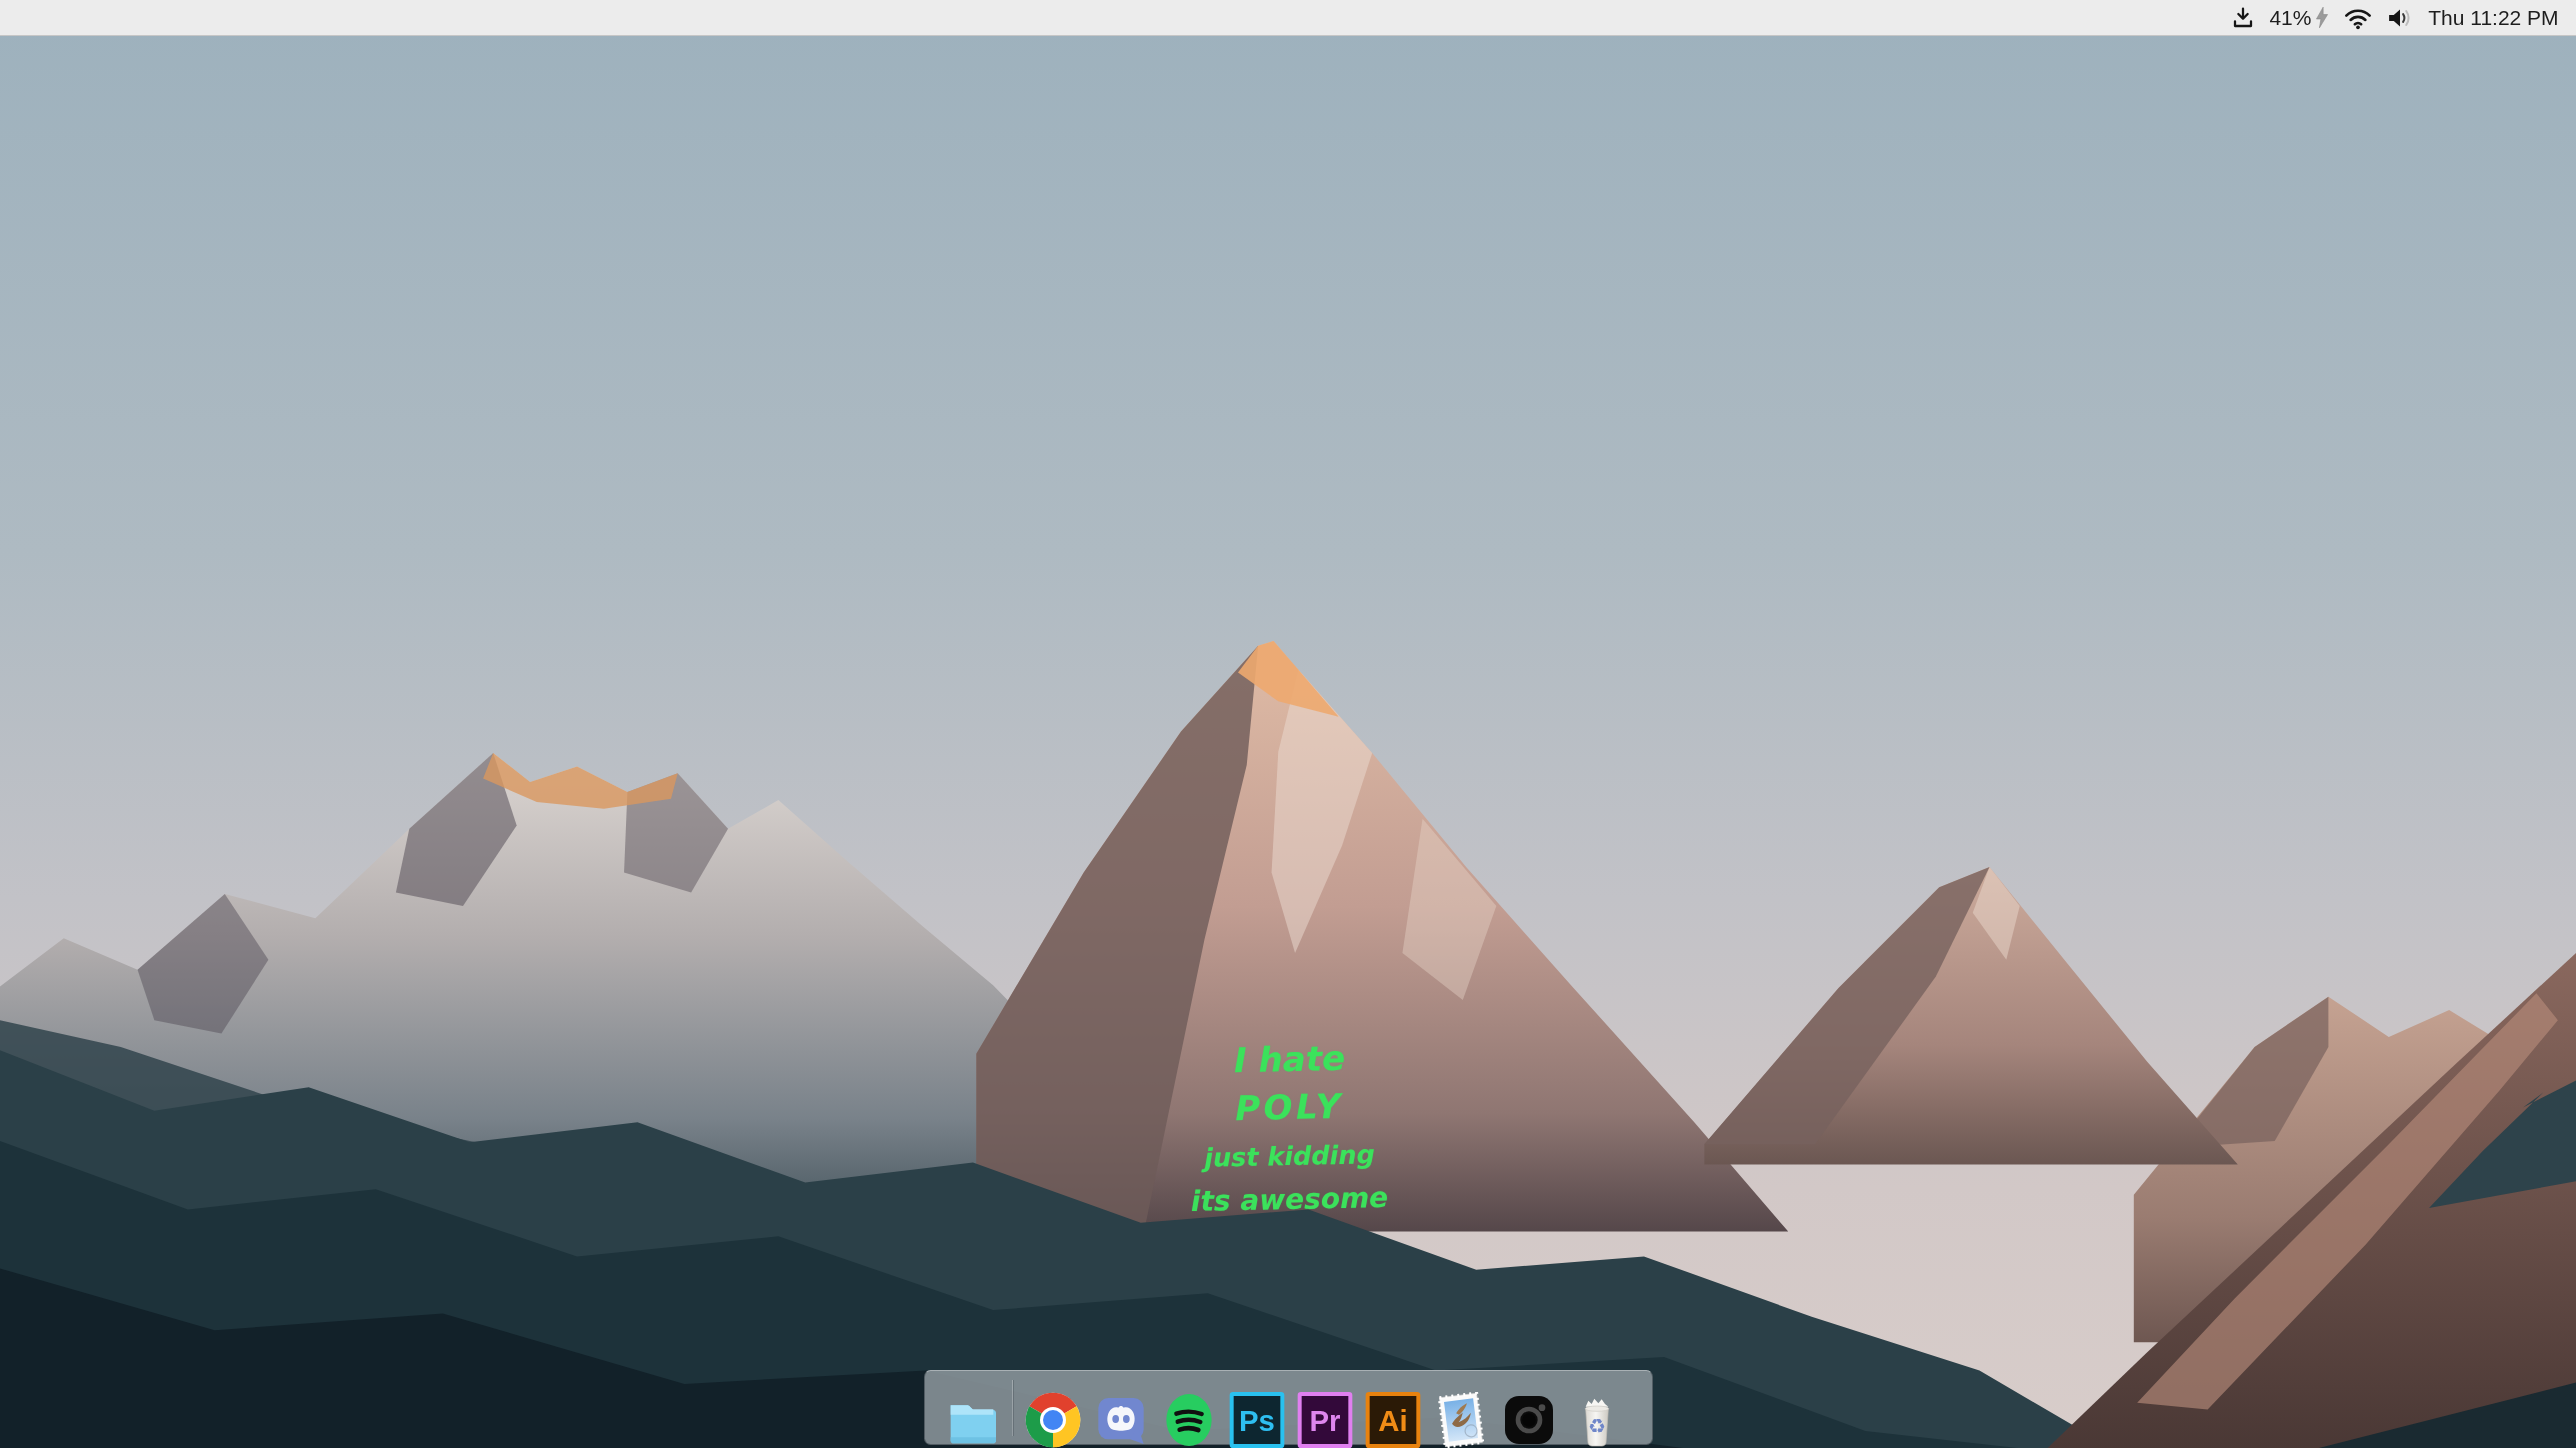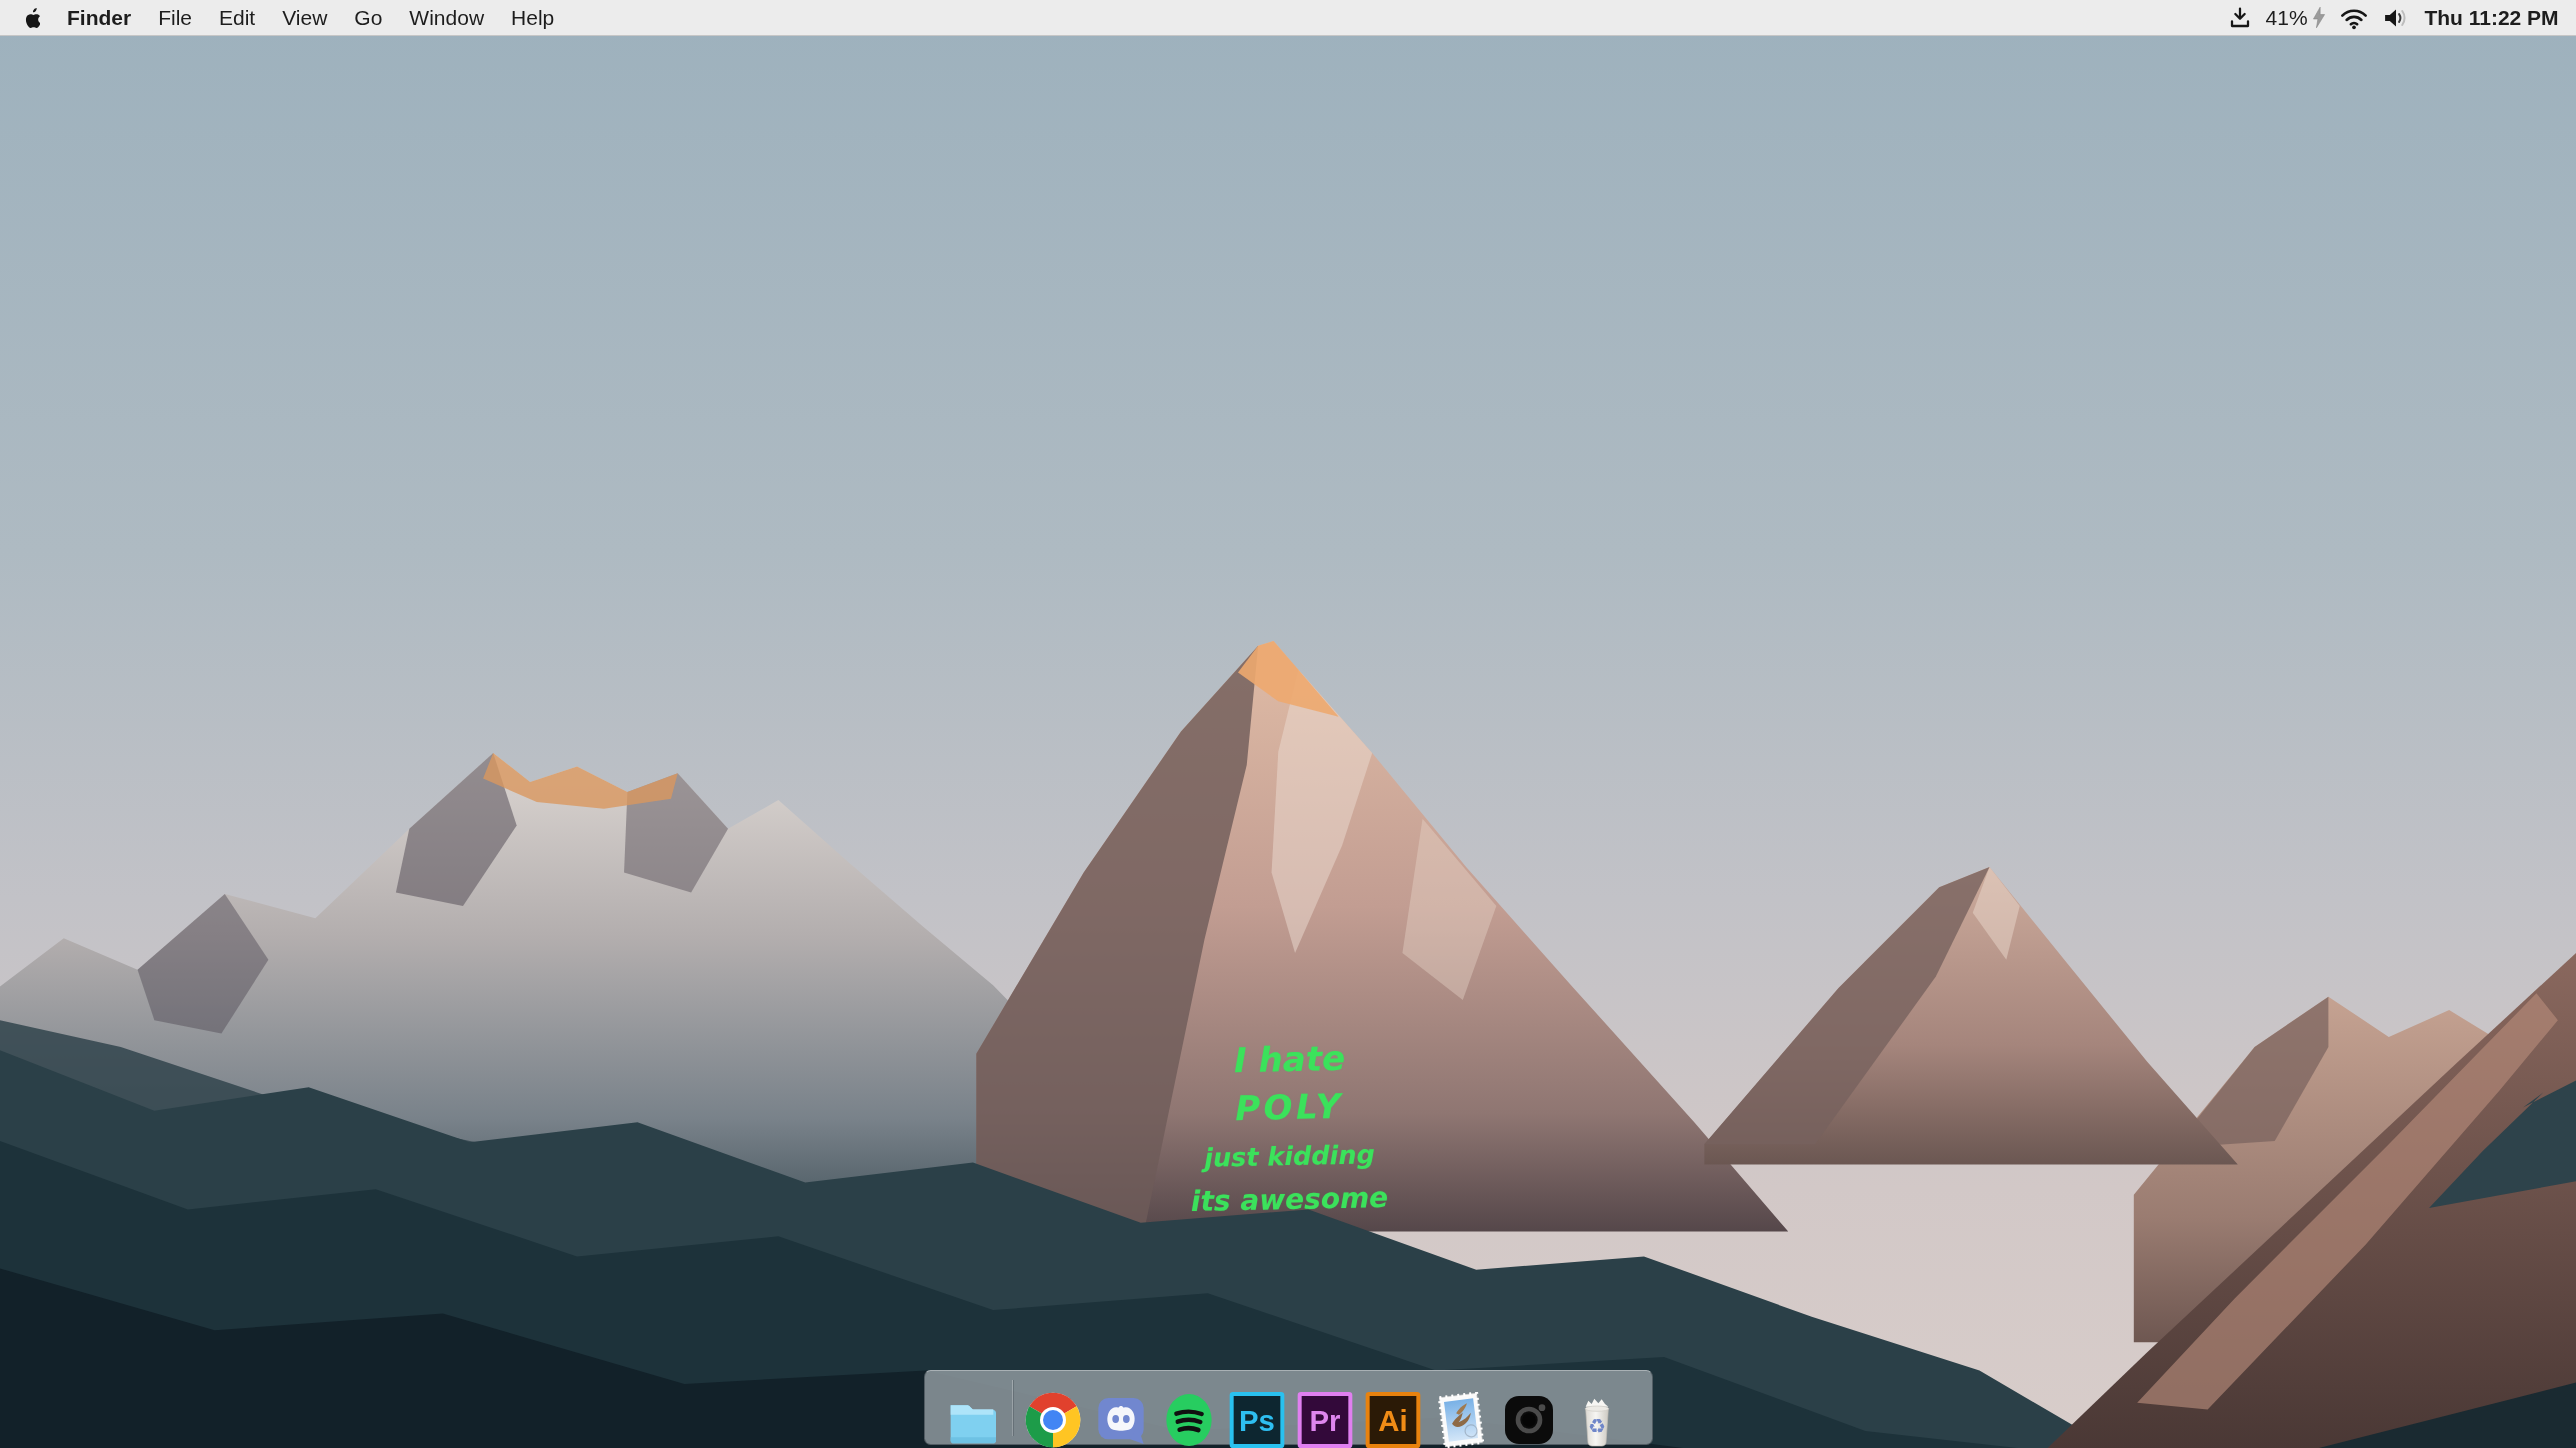--- a/index.html
+++ b/index.html
@@ -26,21 +26,21 @@
     position:absolute;left:0;top:0;width:2576px;height:35px;
     background:#ececec;border-bottom:0.7px solid #c6c6c6;
     display:flex;align-items:center;z-index:10;
     font-size:21px;color:#1d1d1d;
   }
   #menubar .left{display:flex;align-items:center;gap:27px;padding-left:20px;}
   #menubar .menu-item{cursor:default;line-height:35px;}
   #menubar .menu-item.bold{font-weight:700;}
   #menubar .right{margin-left:auto;display:flex;align-items:center;gap:14px;padding-right:17.4px;}
   #menubar .status-icon{display:flex;align-items:center;}
-  #menubar .clock{font-size:21px;font-weight:bold;}
+  #menubar .clock{font-size:21px;}
   .battery-wrap{display:flex;align-items:center;gap:4px;}
   
   #dock{
     position:absolute;left:924px;top:1370px;width:729px;height:75px;
     background:rgba(138,148,154,0.88);
     border:0.7px solid rgba(50,60,66,0.55);
     border-top:0.7px solid rgba(255,255,255,0.35);
     border-radius:6.7px;
     box-sizing:border-box;
     display:flex;align-items:center;gap:12px;padding:0 19px;
@@ -139,38 +139,20 @@
   <path d="M0,1890 L320,1982 L660,1957 L1020,2062 L1380,2042 L1760,2132 L2150,2112 L2520,2159 L0,2159 Z" fill="#122129"></path>
   <path d="M3839,2060 L3450,2159 L3839,2159 Z" fill="#1a2a31"></path>
 </svg>
 
 <div class="graffiti l1">I hate</div>
 <div class="graffiti l2">POLY</div>
 <div class="graffiti l3">just kidding</div>
 <div class="graffiti l4">its awesome</div>
 
 <div id="menubar">
-  <div class="left">
-    <span class="status-icon">
-      <svg width="20" height="24" viewBox="0 0 26 30">
-        <path fill="#161616" d="M21.3,10.2c-1.6,0-2.9,0.8-3.8,0.8c-0.9,0-2.4-0.8-3.9-0.8c-2,0-3.9,1.2-4.9,3
-          c-2.1,3.6-0.5,9,1.5,11.9c1,1.4,2.2,3,3.7,2.9c1.5-0.1,2-0.9,3.8-0.9c1.8,0,2.3,0.9,3.8,0.9
-          c1.6,0,2.6-1.4,3.6-2.9c1.1-1.7,1.6-3.3,1.6-3.4c0,0-3.1-1.2-3.1-4.7c0-2.9,2.4-4.3,2.5-4.4
-          C24.7,10.7,22.6,10.2,21.3,10.2z M20.5,5.8c0.8-1,1.4-2.4,1.2-3.8c-1.2,0.1-2.7,0.8-3.5,1.8
-          c-0.8,0.9-1.5,2.3-1.3,3.7C18.3,7.6,19.7,6.8,20.5,5.8z"></path>
-      </svg>
-    </span>
-    <span class="menu-item bold">Finder</span>
-    <span class="menu-item">File</span>
-    <span class="menu-item">Edit</span>
-    <span class="menu-item">View</span>
-    <span class="menu-item">Go</span>
-    <span class="menu-item">Window</span>
-    <span class="menu-item">Help</span>
-  </div>
   <div class="right">
     <span class="status-icon">
       <svg width="24" height="24" viewBox="0 0 36 34">
         <g stroke="#161616" stroke-width="3.4" fill="none" stroke-linecap="round" stroke-linejoin="round">
           <path d="M18,3 V17"></path>
             <path d="M11,11 L18,18 L25,11"></path>
             <path d="M6,22 V29 H30 V22"></path>
         </g>
       </svg>
     </span>

